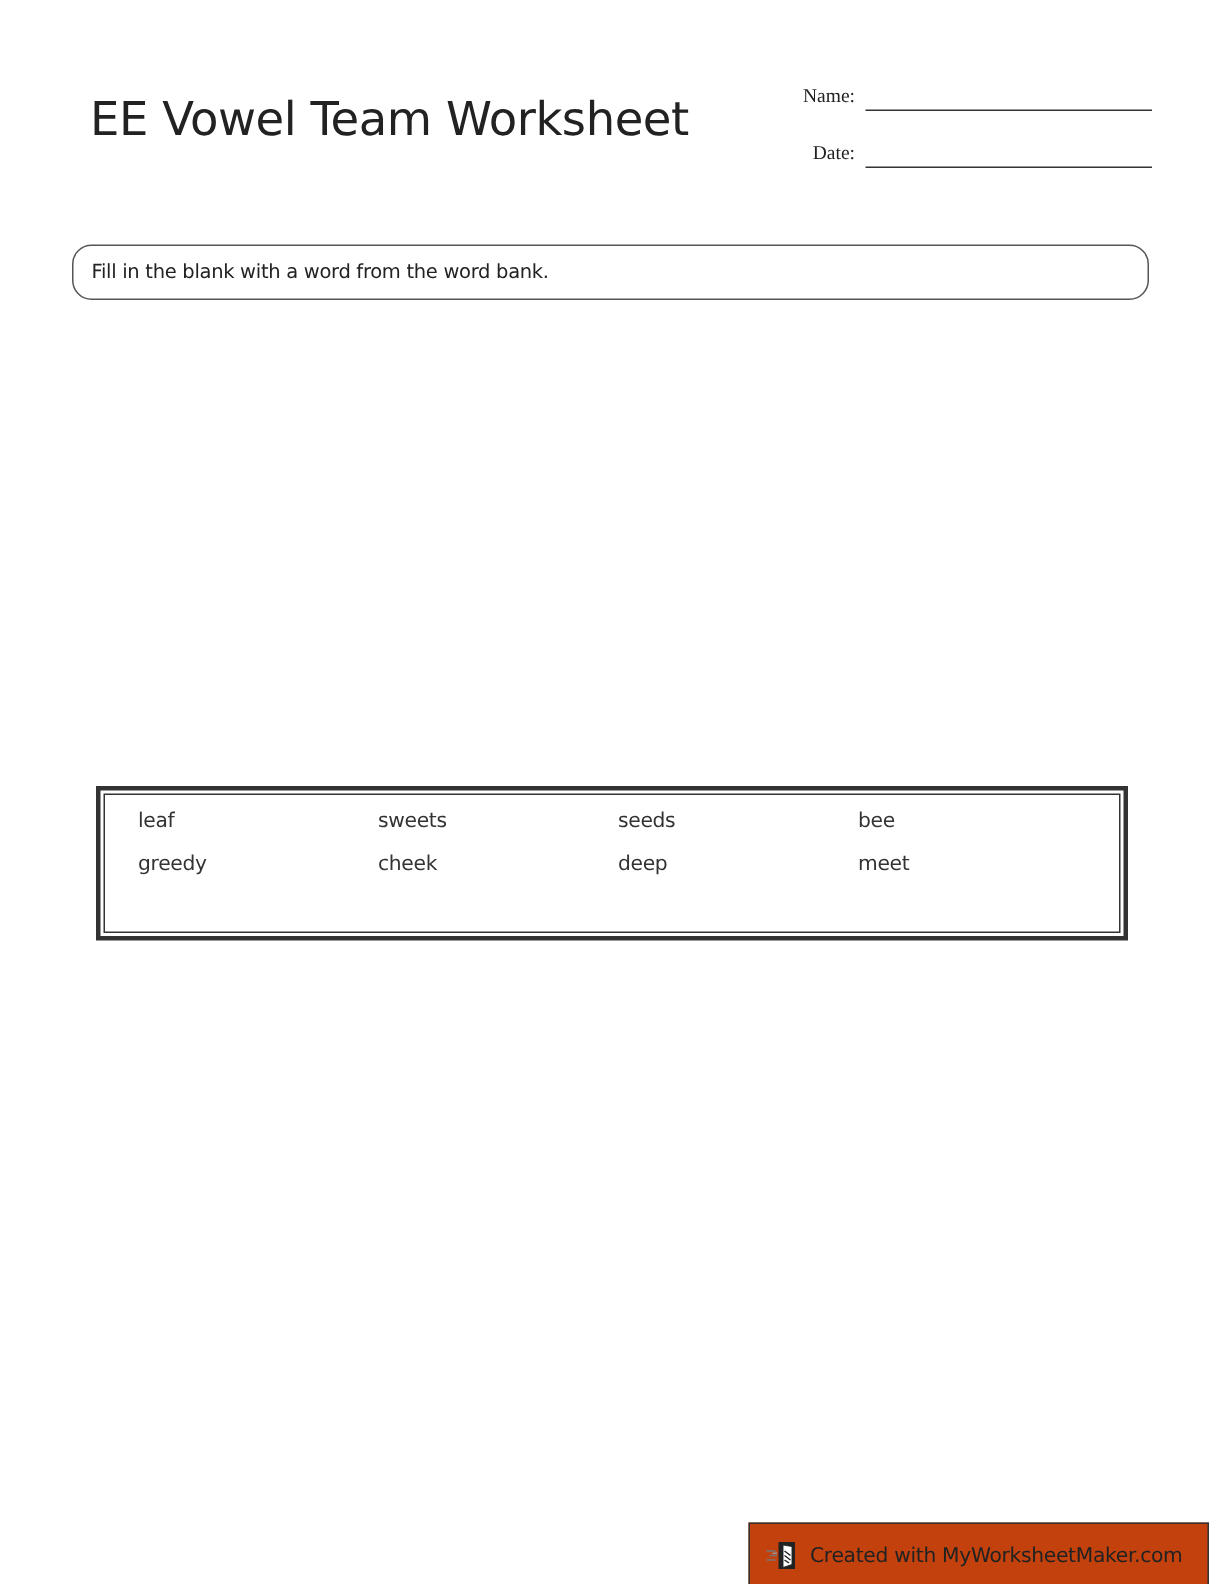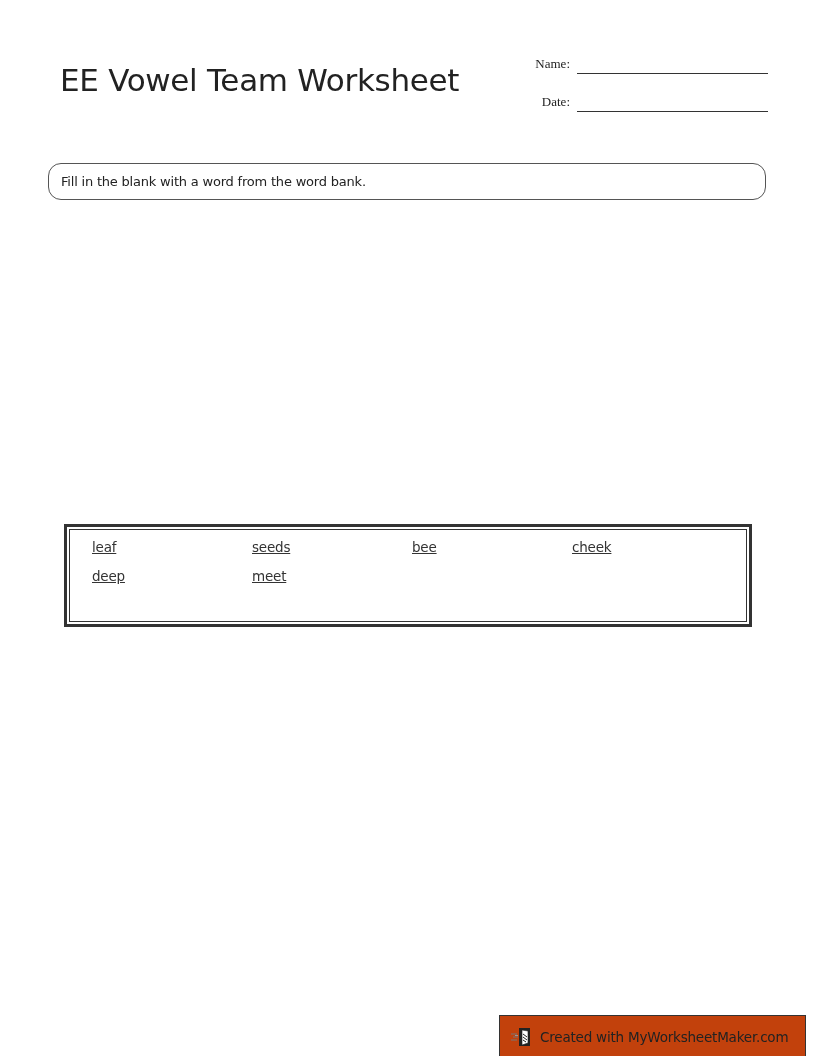--- a/index.html
+++ b/index.html
@@ -94,21 +94,20 @@
       display: grid;
       grid-template-columns: 160px 160px 160px 160px;
       grid-auto-rows: 29px;
     }
     .word {
       font-family: "DejaVu Sans", sans-serif;
       font-size: 13.5px;
       color: #333333;
       letter-spacing: -0.2px;
       line-height: 18px;
-      text-decoration: underline;
     }
 
     .footer-badge {
       position: absolute;
       left: 499px;
       top: 1003px;
       width: 307px;
       height: 44px;
       border: 1.5px solid #333333;
       box-sizing: border-box;
@@ -148,22 +147,24 @@
 </div>
 
 <div class="instructions">
   <span>Fill in the blank with a word from the word bank.</span>
 </div>
 
 <div class="word-bank-outer">
   <div class="word-bank-inner">
     <div class="word-grid">
       <span class="word">leaf</span>
+      <span class="word">sweets</span>
       <span class="word">seeds</span>
       <span class="word">bee</span>
+      <span class="word">greedy</span>
       <span class="word">cheek</span>
       <span class="word">deep</span>
       <span class="word">meet</span>
     </div>
   </div>
 </div>
 
 <div class="footer-badge">
   <span class="logo">
     <svg width="24" height="22" viewBox="0 0 24 22">

